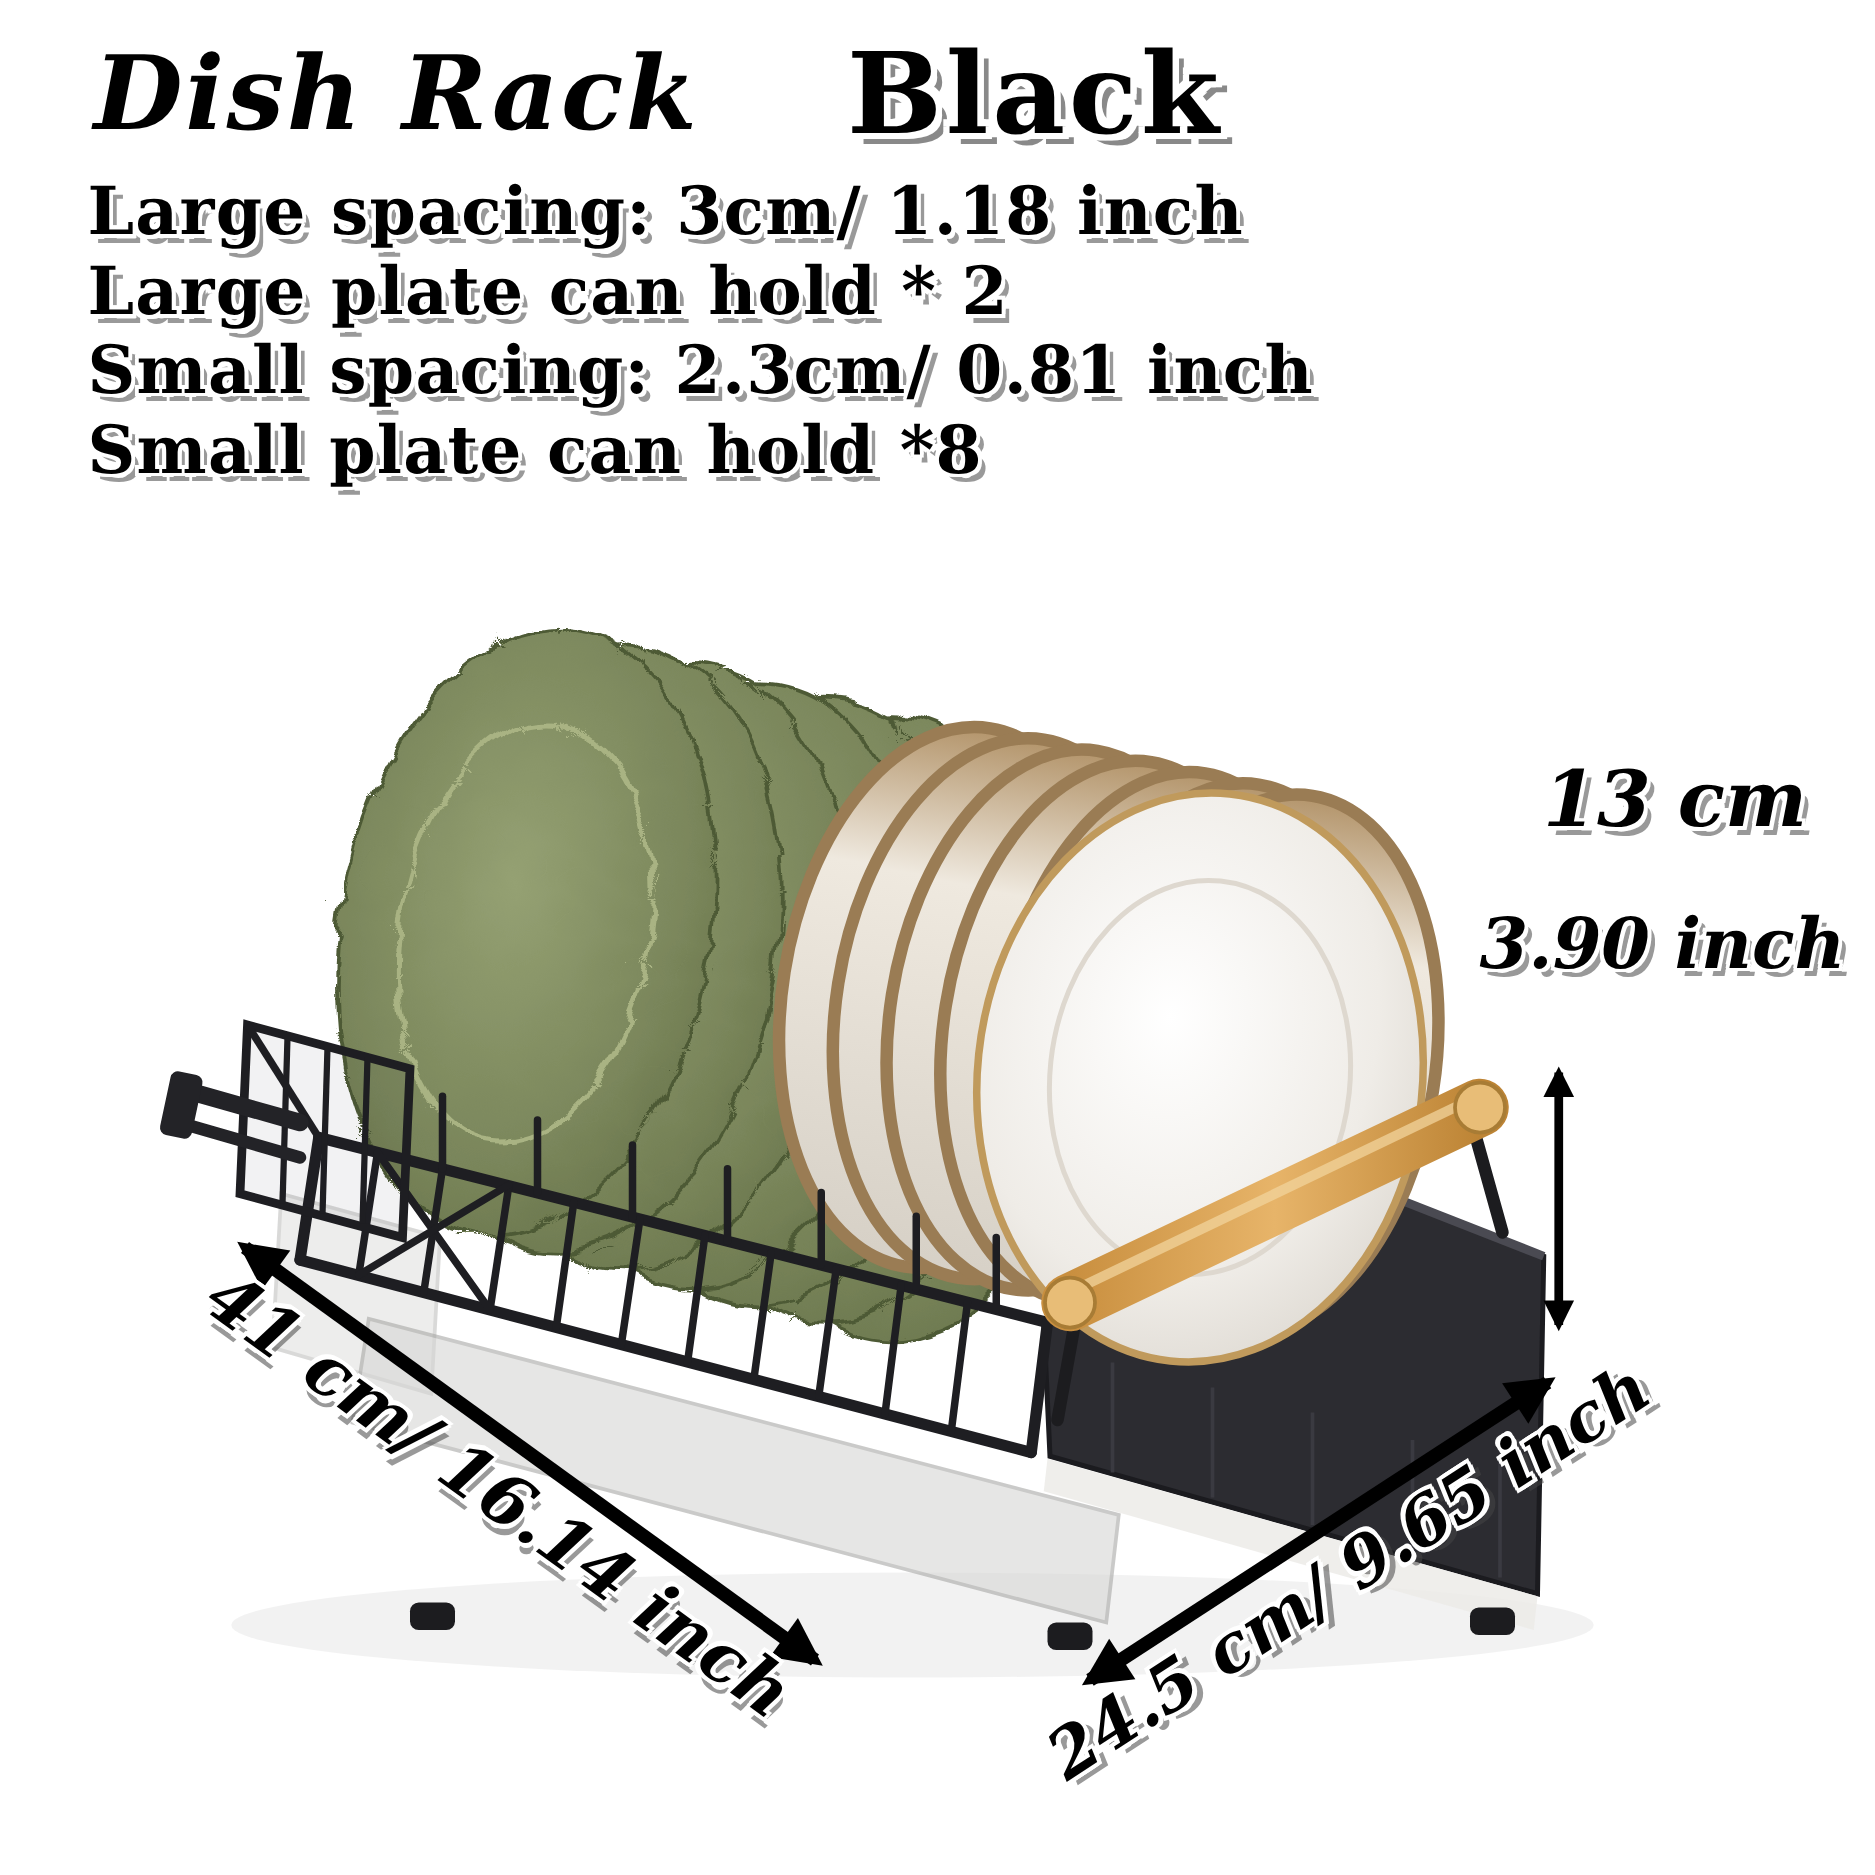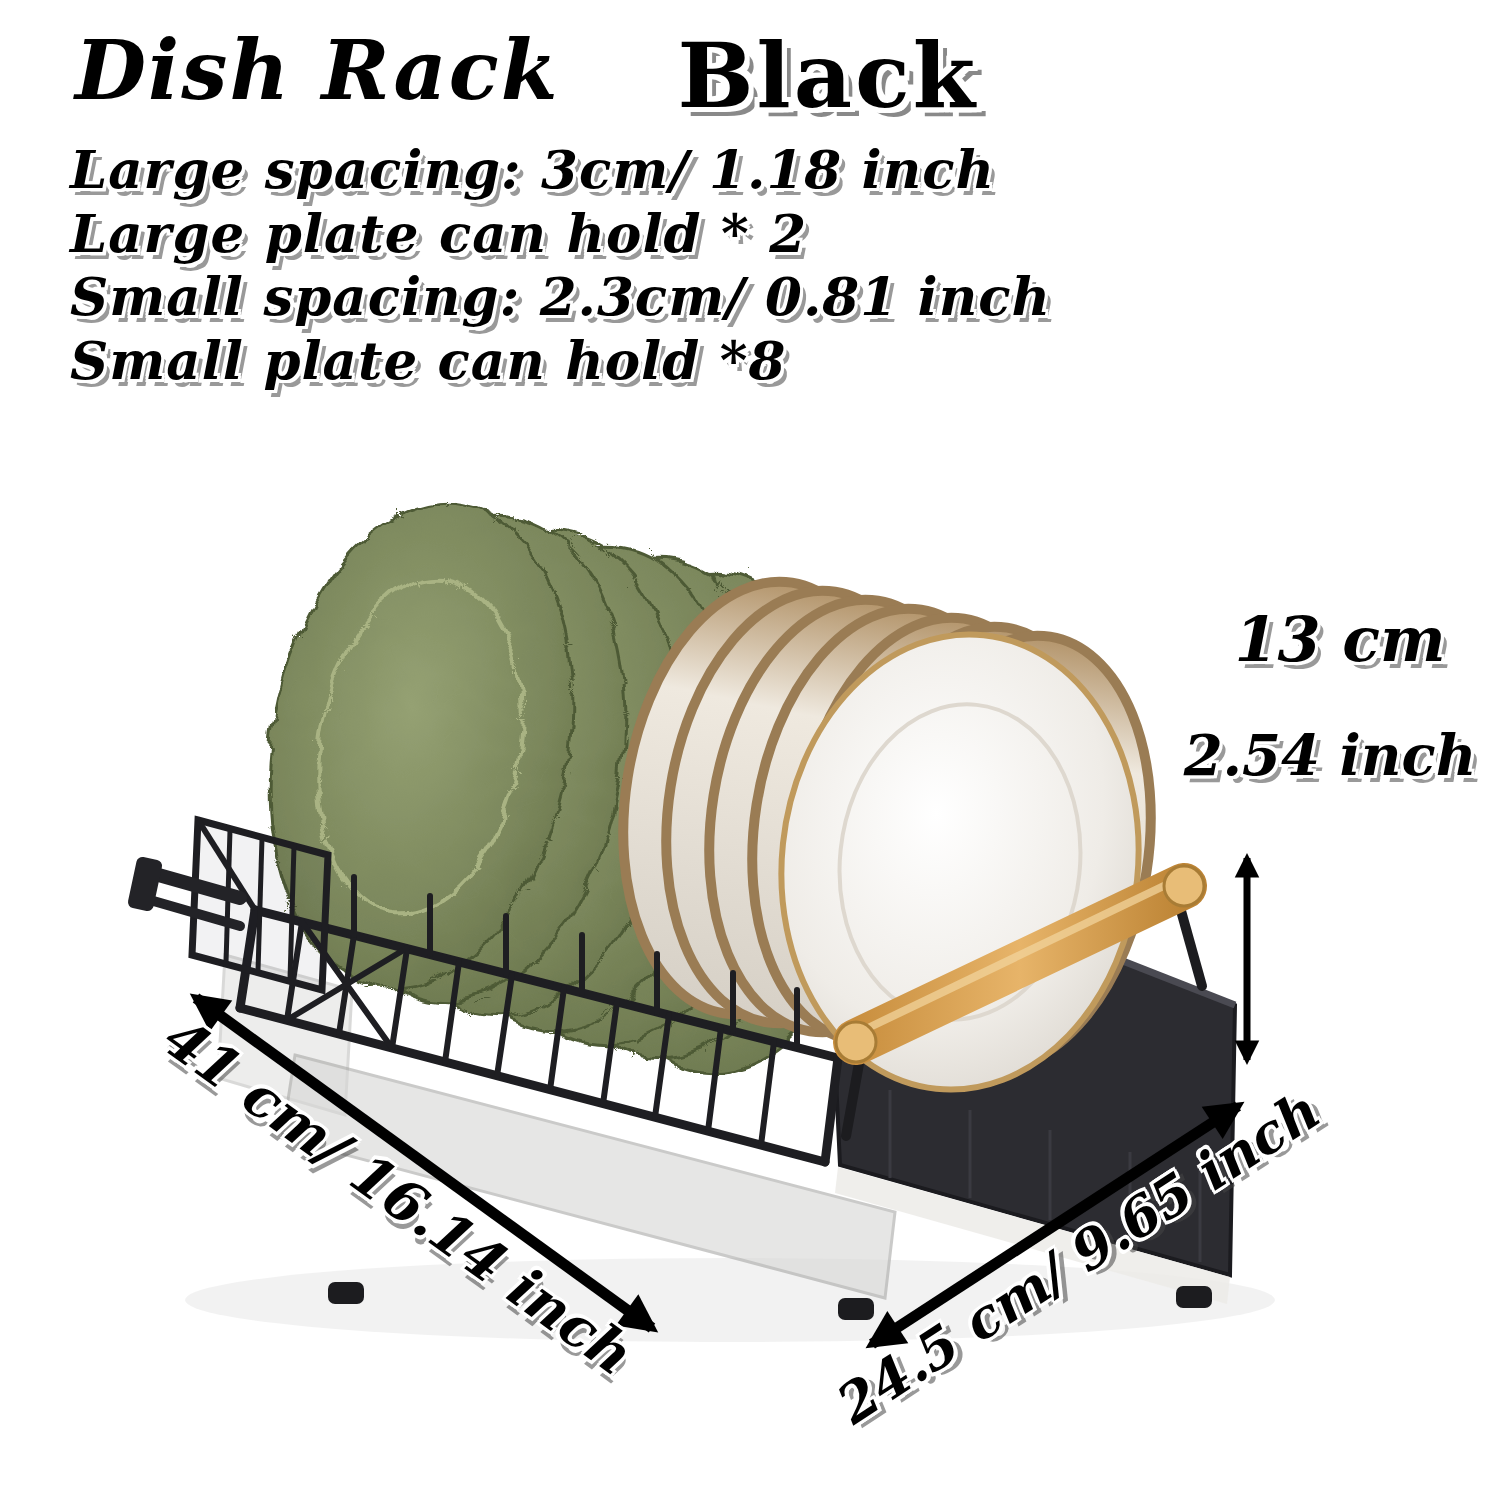--- a/index.html
+++ b/index.html
@@ -25,35 +25,35 @@
     text-shadow:
       -5px -5px 0 #fff, 0 -5px 0 #fff, 5px -5px 0 #fff,
       -5px  0   0 #fff, 5px  0   0 #fff,
       -5px  5px 0 #fff, 0  5px 0 #fff, 5px 5px 0 #fff,
       9px 9px 0 rgba(40,40,40,0.55);
   }
 
   
   .title-row {
     position:absolute; left:75px; top:22px;
-    display:flex; align-items:flex-start; gap:70px;
+    display:flex; align-items:center; gap:70px;
     white-space:nowrap;
   }
   .title {
     font-size:82px; font-weight:bold; font-style:italic;
     color:#000; letter-spacing:2px;
   }
   .color-label {
     font-size:90px; font-weight:bold; letter-spacing:3px;margin-left:48px;
   }
 
   
   .specs { position:absolute; left:70px; top:138px; }
   .spec {
-    font-size:53px; font-weight:bold; font-style:italic;
+    font-size:53px; font-weight:bold; 
     line-height:1.2; letter-spacing:1px; white-space:nowrap;
   }
 
   
   .illustration { position:absolute; left:90px; top:430px; width:1200px; height:920px; }
   .annotations  { position:absolute; left:0; top:0; width:1500px; height:1500px; pointer-events:none; }
 
   
   .dim { position:absolute; font-weight:bold; font-style:italic; text-align:center; white-space:nowrap; }
   .dim-h1 { left:1230px; top:603px;  width:220px; font-size:62px; }
@@ -221,17 +221,17 @@
       <marker id="arr" viewBox="0 0 12 12" refX="9" refY="6" markerWidth="4.2" markerHeight="4.2" orient="auto-start-reverse">
         <path d="M1,1 L11,6 L1,11 Z" fill="#000"></path>
       </marker>
     </defs>
     <line x1="1247" y1="858" x2="1247" y2="1060" stroke="#000" stroke-width="7" marker-start="url(#arr)" marker-end="url(#arr)"></line>
     <line x1="196" y1="998" x2="652" y2="1328" stroke="#000" stroke-width="11" marker-start="url(#arr)" marker-end="url(#arr)"></line>
     <line x1="872" y1="1344" x2="1238" y2="1106" stroke="#000" stroke-width="11" marker-start="url(#arr)" marker-end="url(#arr)"></line>
   </svg>
 
   <div class="dim dim-h1 outlined">13 cm</div>
-  <div class="dim dim-h2 outlined">2.54 inch</div>
+  <div class="dim dim-h2 outlined">3.90 inch</div>
   <div class="dim dim-len outlined">41 cm/ 16.14 inch</div>
   <div class="dim dim-dep outlined">24.5 cm/ 9.65 inch</div>
 
 </div>
 
 </body></html>

